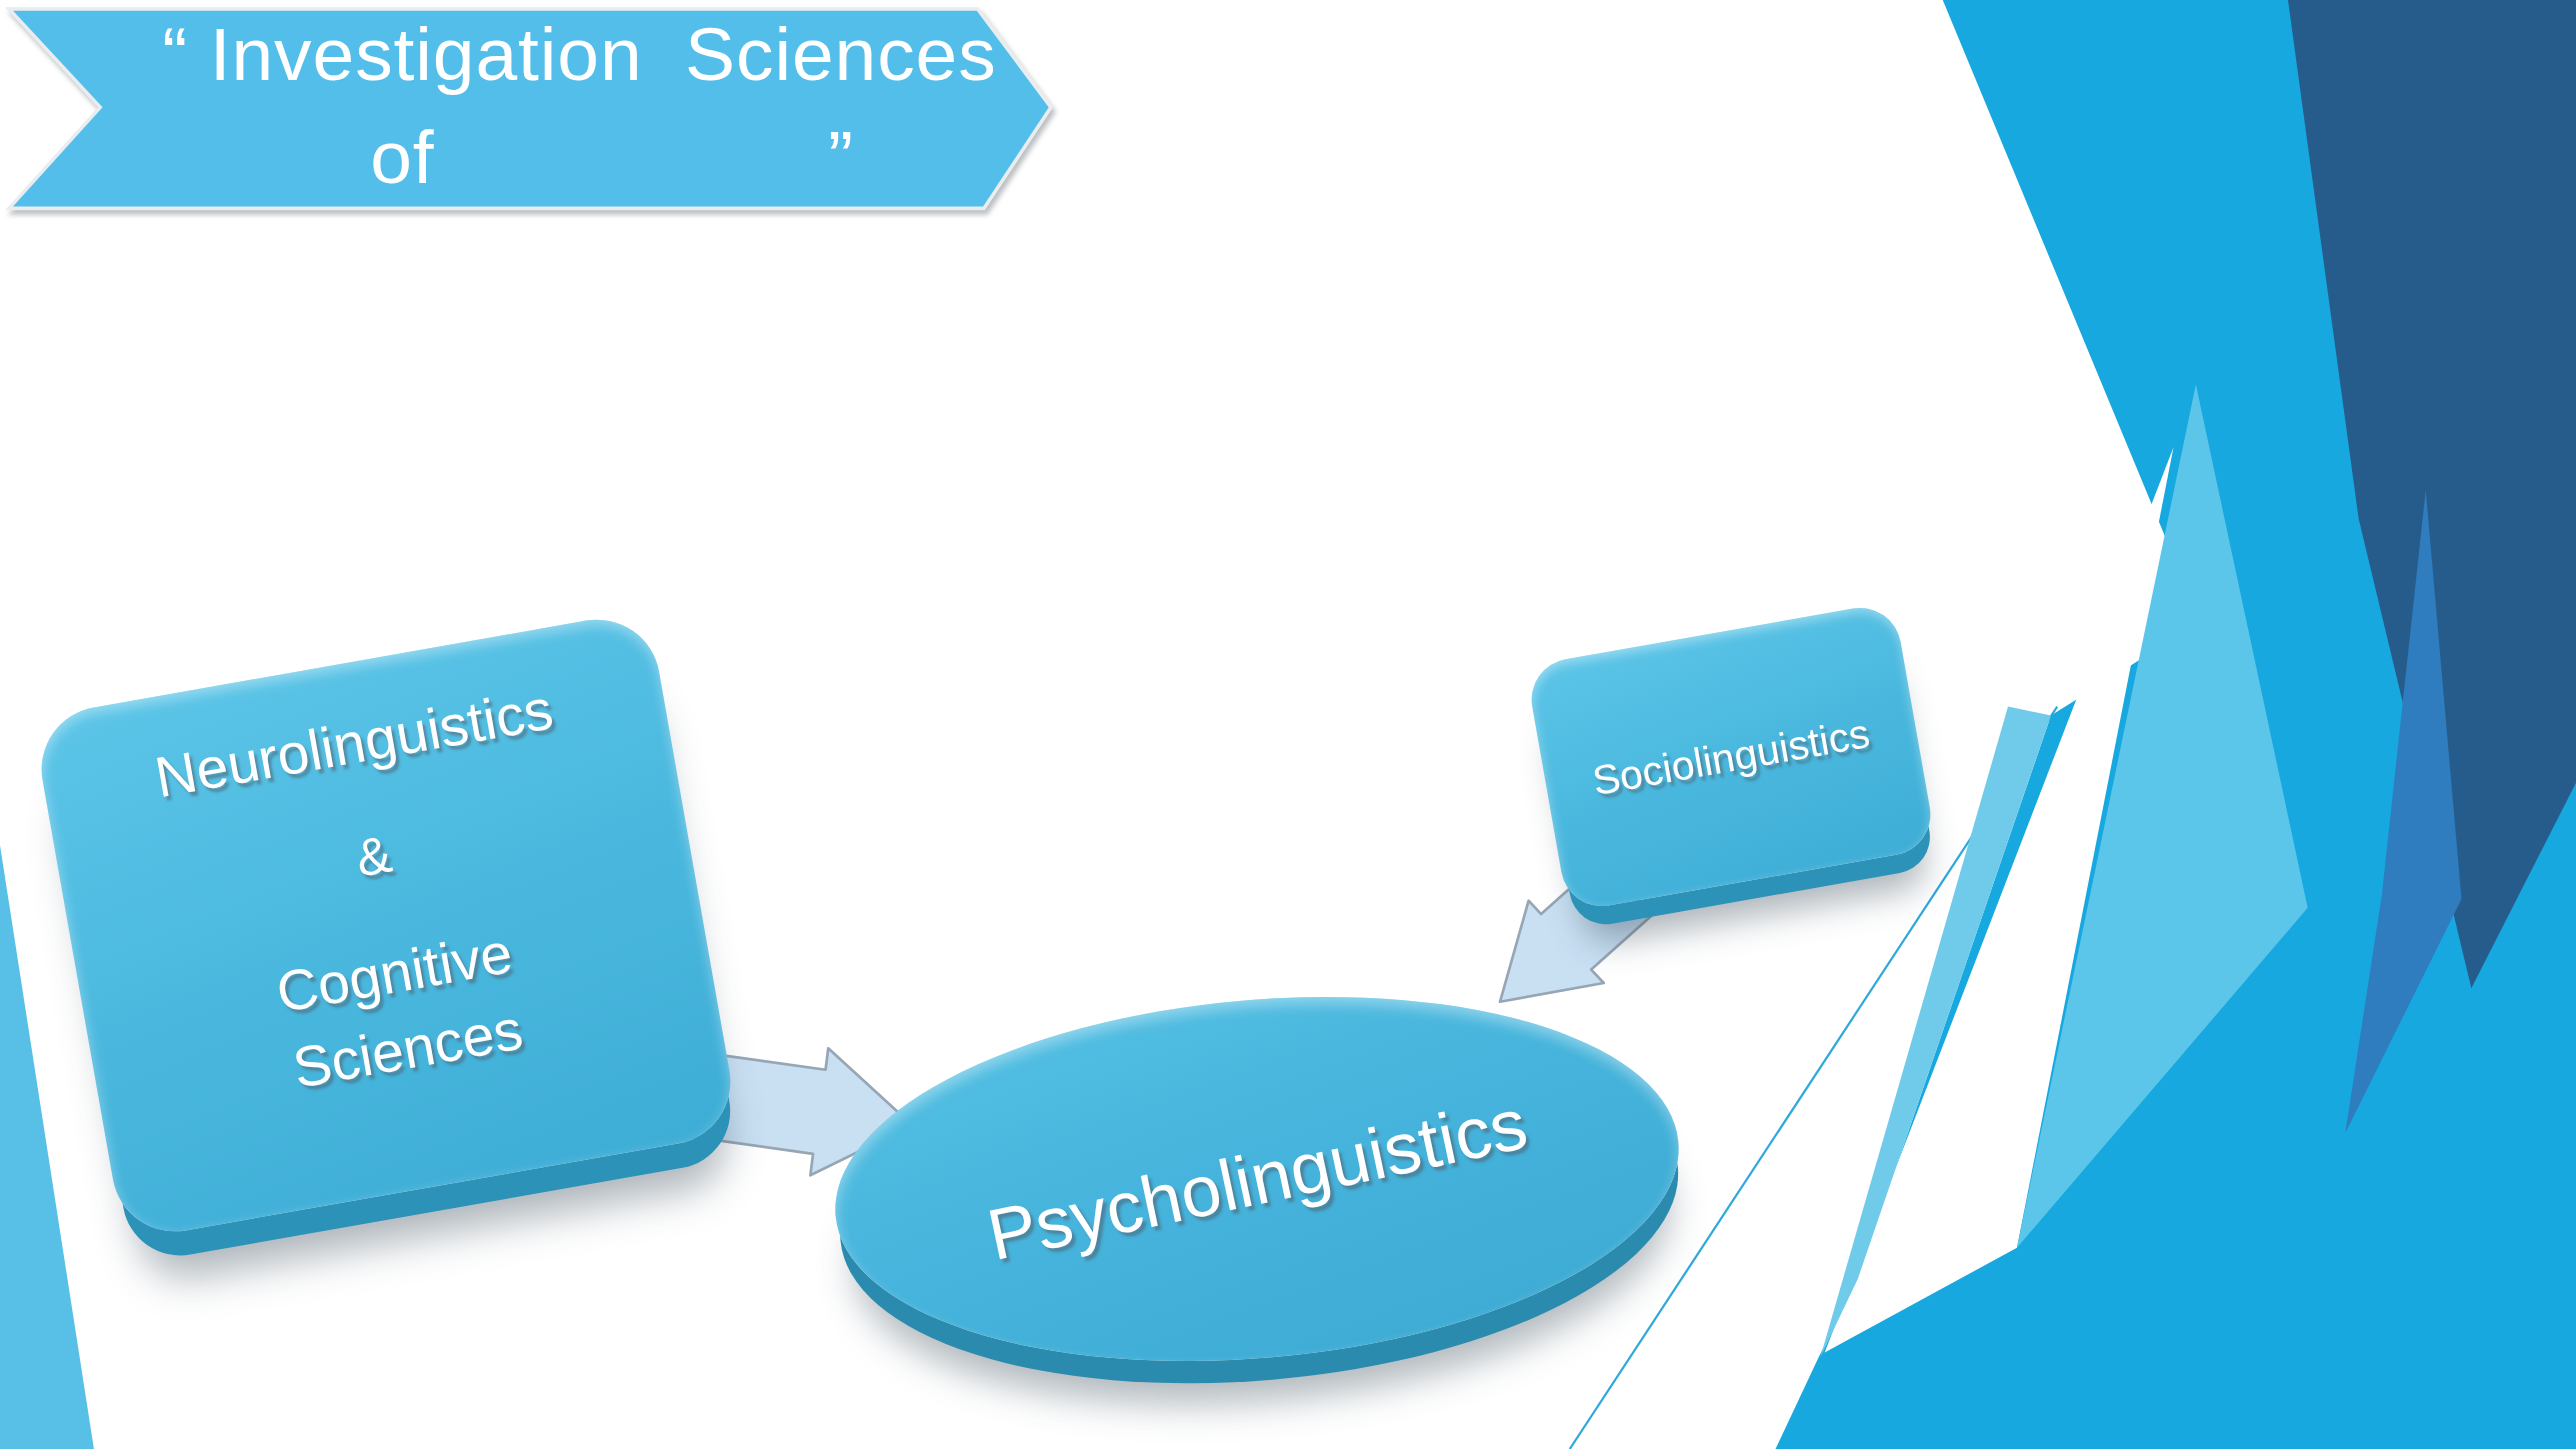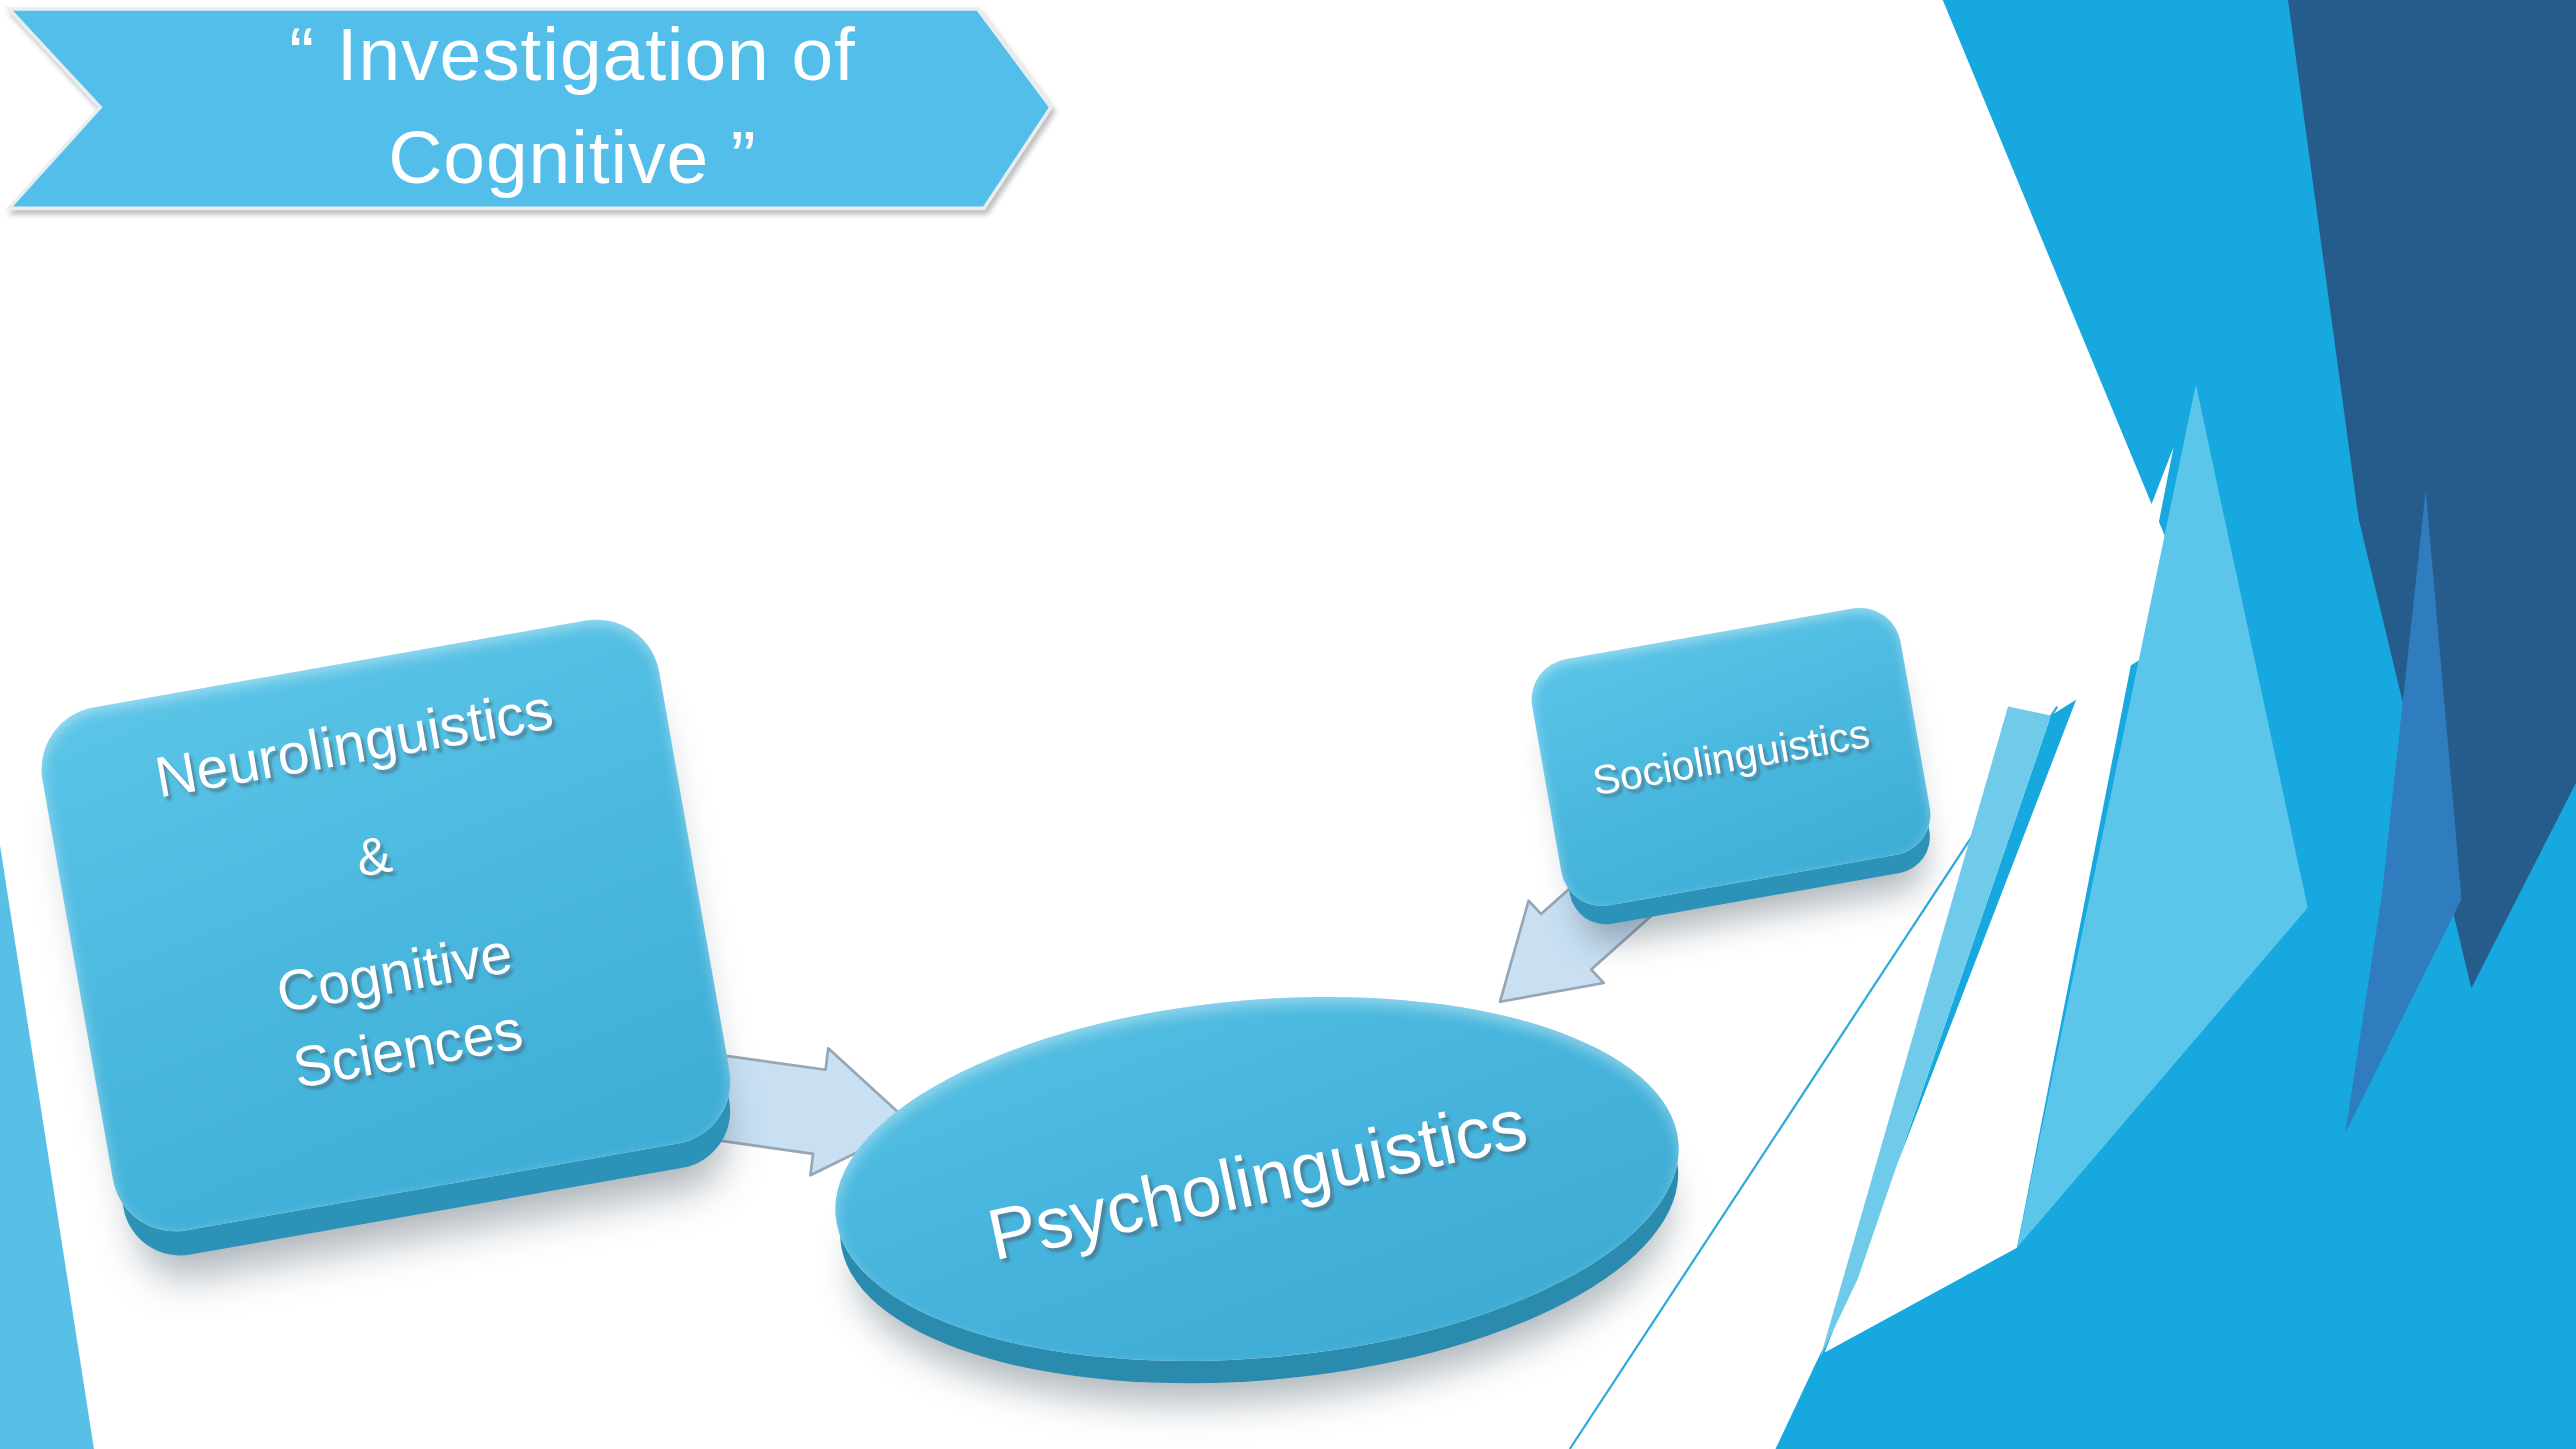--- a/index.html
+++ b/index.html
@@ -21,21 +21,21 @@
   .banner-shape {
     fill: #53BEE9;
     stroke: #E9EDEF;
     stroke-width: 4;
     filter: drop-shadow(3px 5px 3px rgba(60,70,80,0.35));
   }
   .banner-text {
     position: absolute;
     left: 134px; top: 5.4px;
     width: 877px; height: 202px;
-    display: flex; flex-direction: column;
+    display: flex; flex-direction: row;
     justify-content: center; align-items: center;
     color: #ffffff;
     font-size: 75px;
     line-height: 1.38;
     text-align: center;
     letter-spacing: 0.9px;
   }
   
   .node-text-shadow { text-shadow: 2.7px 4.5px 2.7px rgba(80,95,110,0.55); }
   .box {
@@ -130,17 +130,17 @@
 
   <div class="box box-right">
     <span class="node-text-shadow">Sociolinguistics</span>
   </div>
 
   <svg class="banner-svg" viewBox="0 0 2880 1620" preserveAspectRatio="none">
     <polygon class="banner-shape" points="10,10 1093,10 1175,120 1100,233 10,233 112,120"></polygon>
   </svg>
   <div class="banner-text">
     <div>“ Investigation of</div>
-    <div>Cognitive ”</div>
+    <div>Sciences ”</div>
   </div>
 
 </div>
 
 
 </body></html>

